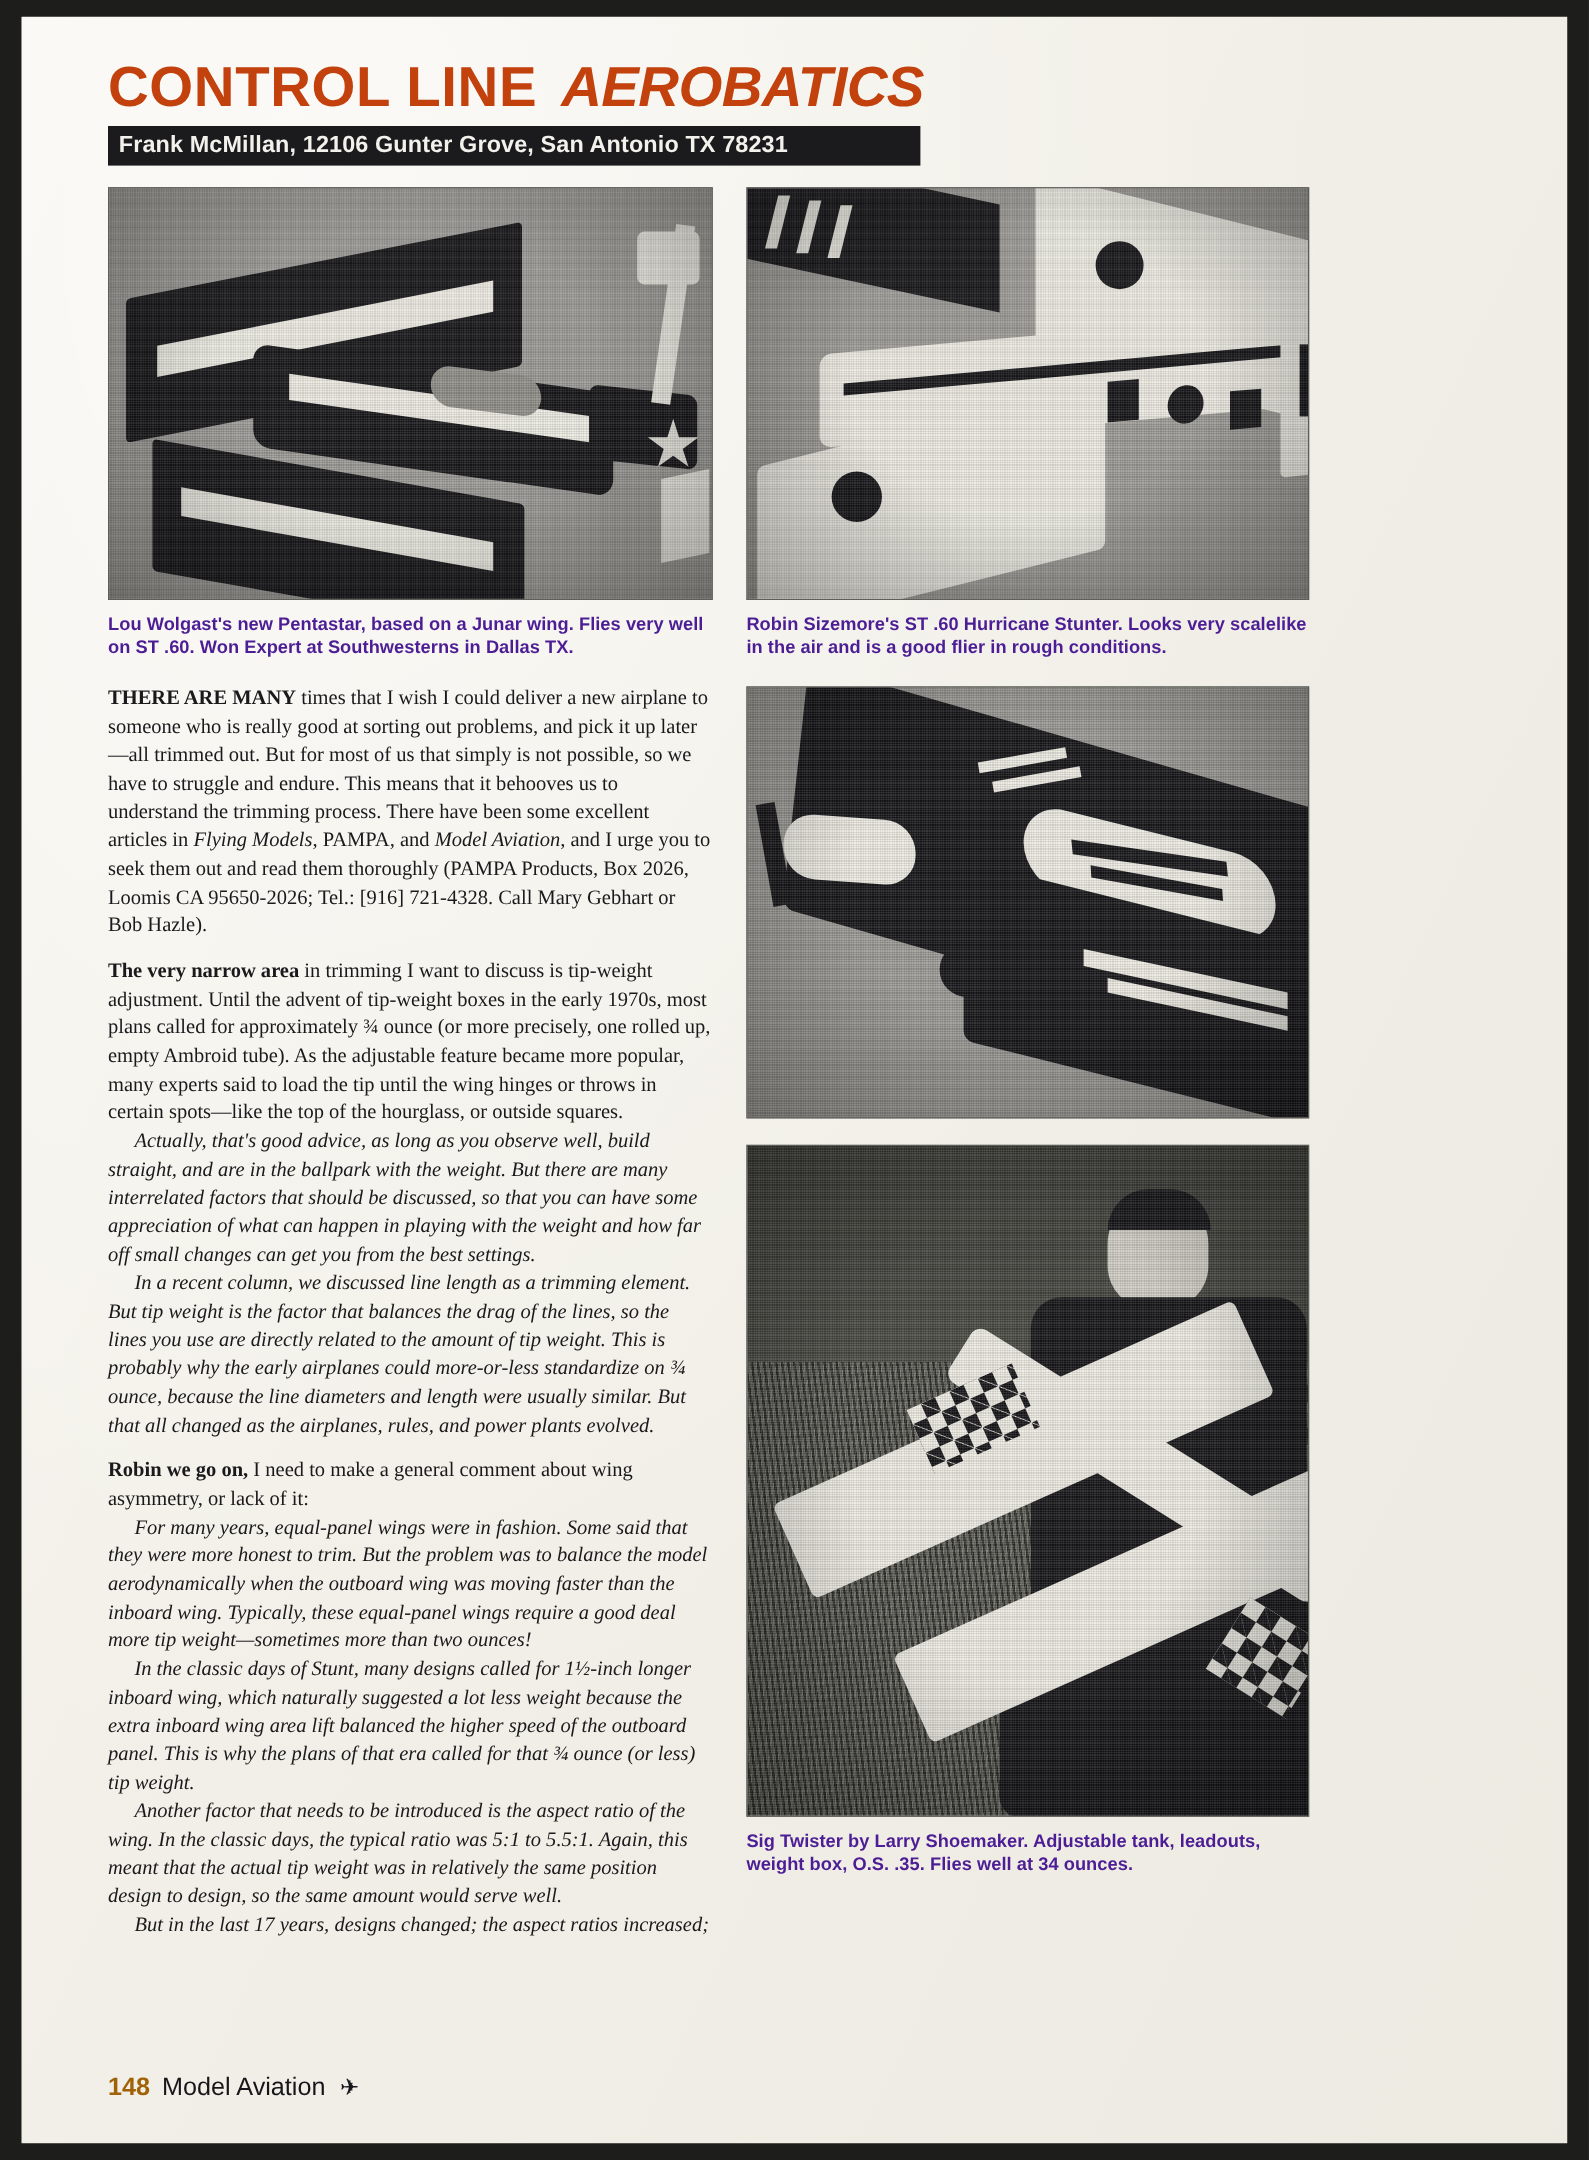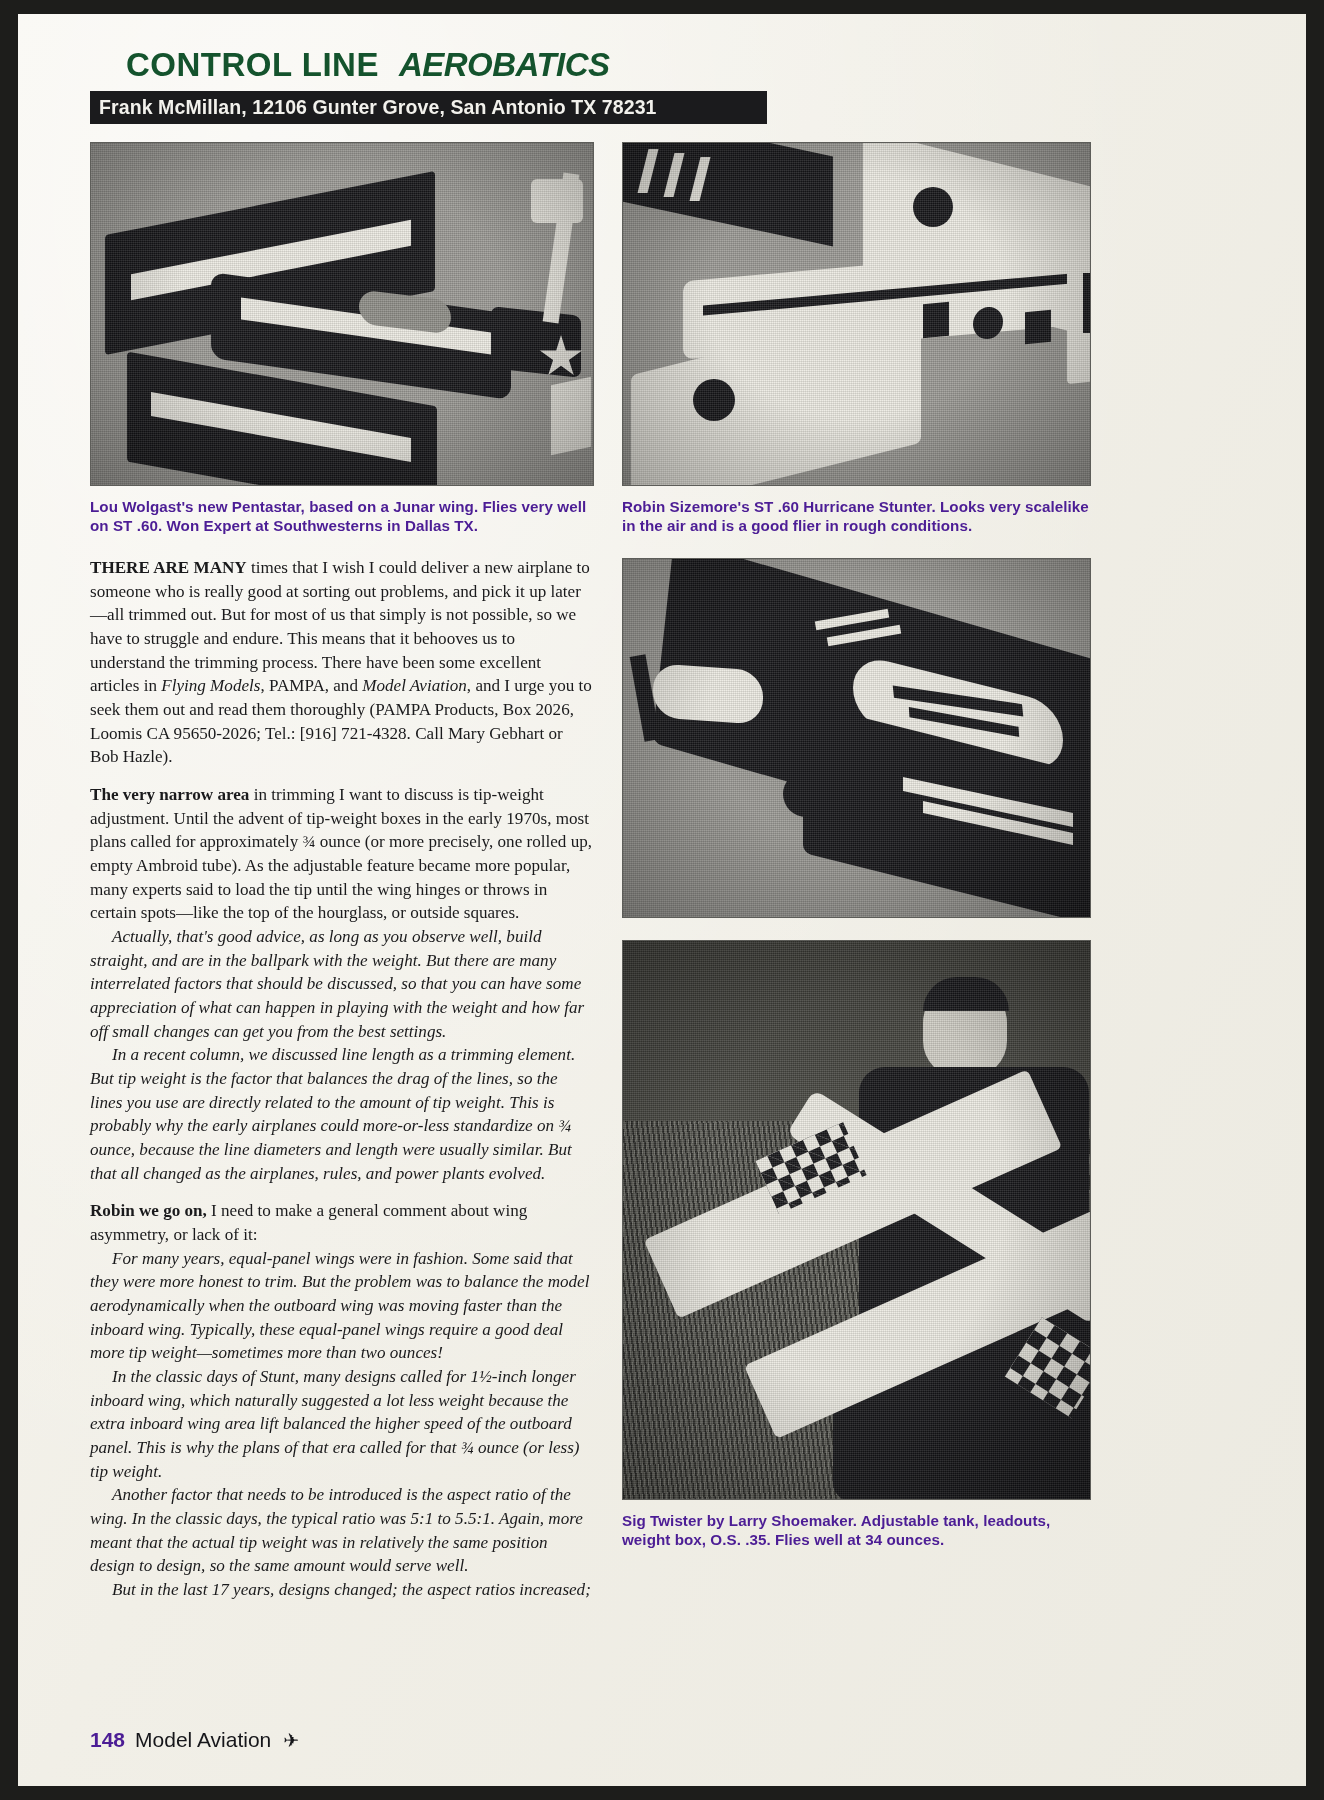--- a/index.html
+++ b/index.html
@@ -40,26 +40,25 @@
   }
 
   
   .masthead {
     position: relative;
     padding-top: 16px;
   }
   .masthead-title {
     font-family: "Liberation Sans", sans-serif;
     font-weight: 700;
-    font-size: 33px;
+    font-size: 47px;
     letter-spacing: -0.5px;
-    color: #14532d;
+    color: #c2410c;
     line-height: 1;
     white-space: nowrap;
-    margin-left: 36px;
   }
   .masthead-title .t1 {
     letter-spacing: 0.5px;
   }
   .masthead-title .t2 {
     font-style: italic;
     margin-left: 20px;
     letter-spacing: -0.5px;
   }
   .byline-bar {
@@ -188,21 +187,21 @@
     left: 72px;
     bottom: 34px;
     display: flex;
     align-items: center;
     gap: 10px;
     font-family: "Liberation Sans", sans-serif;
   }
   .footer-pageno {
     font-weight: 700;
     font-size: 21px;
-    color: #4c1d95;
+    color: #a16207;
   }
   .footer-mag {
     font-weight: 400;
     font-size: 21px;
     color: #16161a;
   }
   .footer-plane {
     font-size: 19px;
     color: #16161a;
     line-height: 1;
@@ -262,21 +261,21 @@
 
             <p class="gap"><span class="runin">The very narrow area</span><span> in trimming I want to discuss is tip-weight adjustment. Until the advent of tip-weight boxes in the early 1970s, most plans called for approximately ¾ ounce (or more precisely, one rolled up, empty Ambroid tube). As the adjustable feature became more popular, many experts said to load the tip until the wing hinges or throws in certain spots—like the top of the hourglass, or outside squares.</span></p>
 
             <p class="ind">Actually, that's good advice, as long as you observe well, build straight, and are in the ballpark with the weight. But there are many interrelated factors that should be discussed, so that you can have some appreciation of what can happen in playing with the weight and how far off small changes can get you from the best settings.</p>
             <p class="ind">In a recent column, we discussed line length as a trimming element. But tip weight is the factor that balances the drag of the lines, so the lines you use are directly related to the amount of tip weight. This is probably why the early airplanes could more-or-less standardize on ¾ ounce, because the line diameters and length were usually similar. But that all changed as the airplanes, rules, and power plants evolved.</p>
 
             <p class="gap"><span class="runin">Robin we go on,</span><span> I need to make a general comment about wing asymmetry, or lack of it:</span></p>
 
             <p class="ind">For many years, equal-panel wings were in fashion. Some said that they were more honest to trim. But the problem was to balance the model aerodynamically when the outboard wing was moving faster than the inboard wing. Typically, these equal-panel wings require a good deal more tip weight—sometimes more than two ounces!</p>
             <p class="ind">In the classic days of Stunt, many designs called for 1½-inch longer inboard wing, which naturally suggested a lot less weight because the extra inboard wing area lift balanced the higher speed of the outboard panel. This is why the plans of that era called for that ¾ ounce (or less) tip weight.</p>
-            <p class="ind">Another factor that needs to be introduced is the aspect ratio of the wing. In the classic days, the typical ratio was 5:1 to 5.5:1. Again, more meant that the actual tip weight was in relatively the same position design to design, so the same amount would serve well.</p>
+            <p class="ind">Another factor that needs to be introduced is the aspect ratio of the wing. In the classic days, the typical ratio was 5:1 to 5.5:1. Again, this meant that the actual tip weight was in relatively the same position design to design, so the same amount would serve well.</p>
             <p class="ind">But in the last 17 years, designs changed; the aspect ratios increased;</p>
           </div>
         </div>
 
         <div class="col-right">
 
           <div class="photo" style="height:344px;">
             <div class="gravel"></div>
 
             <div class="sh light" style="left:240px; top:24px; width:300px; height:150px; transform:skewY(14deg); border-radius:6px;"></div>

